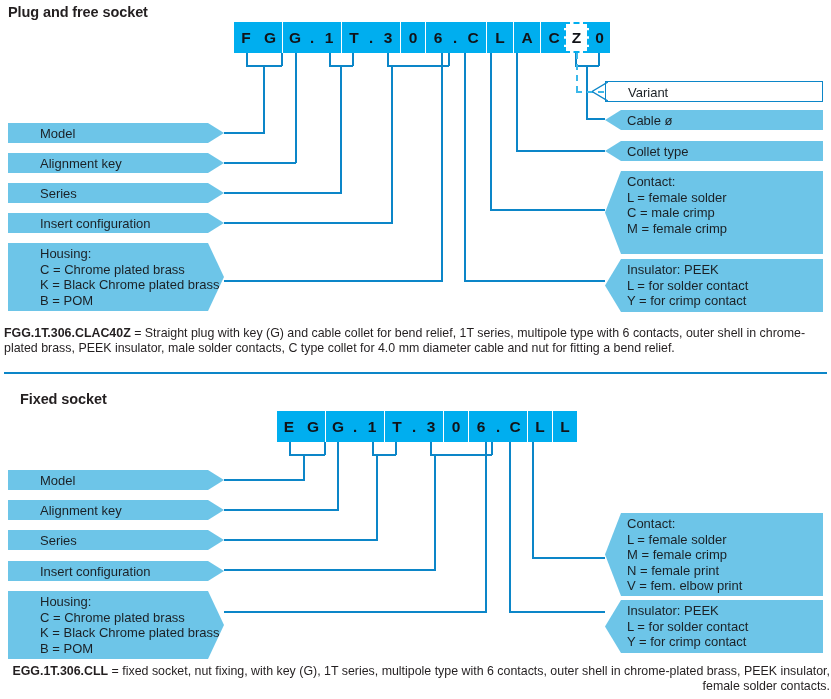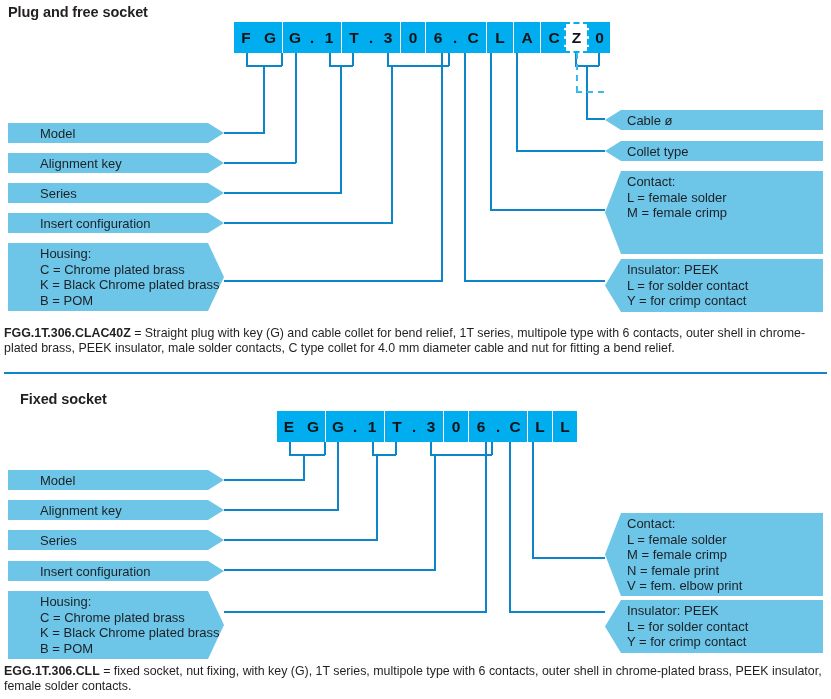--- a/index.html
+++ b/index.html
@@ -200,32 +200,39 @@
     <span>Insert configuration</span>
   </div>
 
   <div class="banner banner-l" style="left:8px;top:243px;width:216px;height:68px;">
     <div>Housing:</div>
     <div>C = Chrome plated brass</div>
     <div>K = Black Chrome plated brass</div>
     <div>B = POM</div>
   </div>
 
+  <div class="banner variant" style="left:605px;top:81px;width:218px;height:21px;">
+    <svg class="vbox-tip" viewBox="0 0 16 21" preserveAspectRatio="none">
+      <path d="M16 0 L0 10.5 L16 21" fill="none" stroke="#0c86c8" stroke-width="1.5"></path>
+    </svg>
+    <span>Variant</span>
+  </div>
 
   <div class="banner banner-r right" style="left:605px;top:141px;width:218px;height:20px;">
     <span>Collet type</span>
   </div>
 
   <div class="banner banner-r right" style="left:605px;top:110px;width:218px;height:20px;">
     <span>Cable ø</span>
   </div>
 
   <div class="banner banner-r right" style="left:605px;top:171px;width:218px;height:83px;">
     <div>Contact:</div>
     <div>L  = female solder</div>
+    <div>C = male crimp</div>
     <div>M = female crimp</div>
   </div>
 
   <div class="banner banner-r right" style="left:605px;top:259px;width:218px;height:53px;">
     <div>Insulator: PEEK</div>
     <div>L = for solder contact</div>
     <div>Y = for crimp contact</div>
   </div>
 
   <div class="caption" style="left:4px;top:326px;">
@@ -313,17 +320,17 @@
     <div>N = female print</div>
     <div>V = fem. elbow print</div>
   </div>
 
   <div class="banner banner-r right" style="left:605px;top:600px;width:218px;height:53px;">
     <div>Insulator: PEEK</div>
     <div>L = for solder contact</div>
     <div>Y = for crimp contact</div>
   </div>
 
-  <div class="caption" style="left:4px;top:664px;">
+  <div class="caption" style="left:4px;top:664px;text-align:right;">
     <span class="pn">EGG.1T.306.CLL</span><span> = fixed socket, nut fixing, with key (G), 1T series, multipole type with 6 contacts, outer shell in chrome-plated brass, PEEK insulator, female solder contacts.</span>
   </div>
 
 </div>
 
 </body></html>

